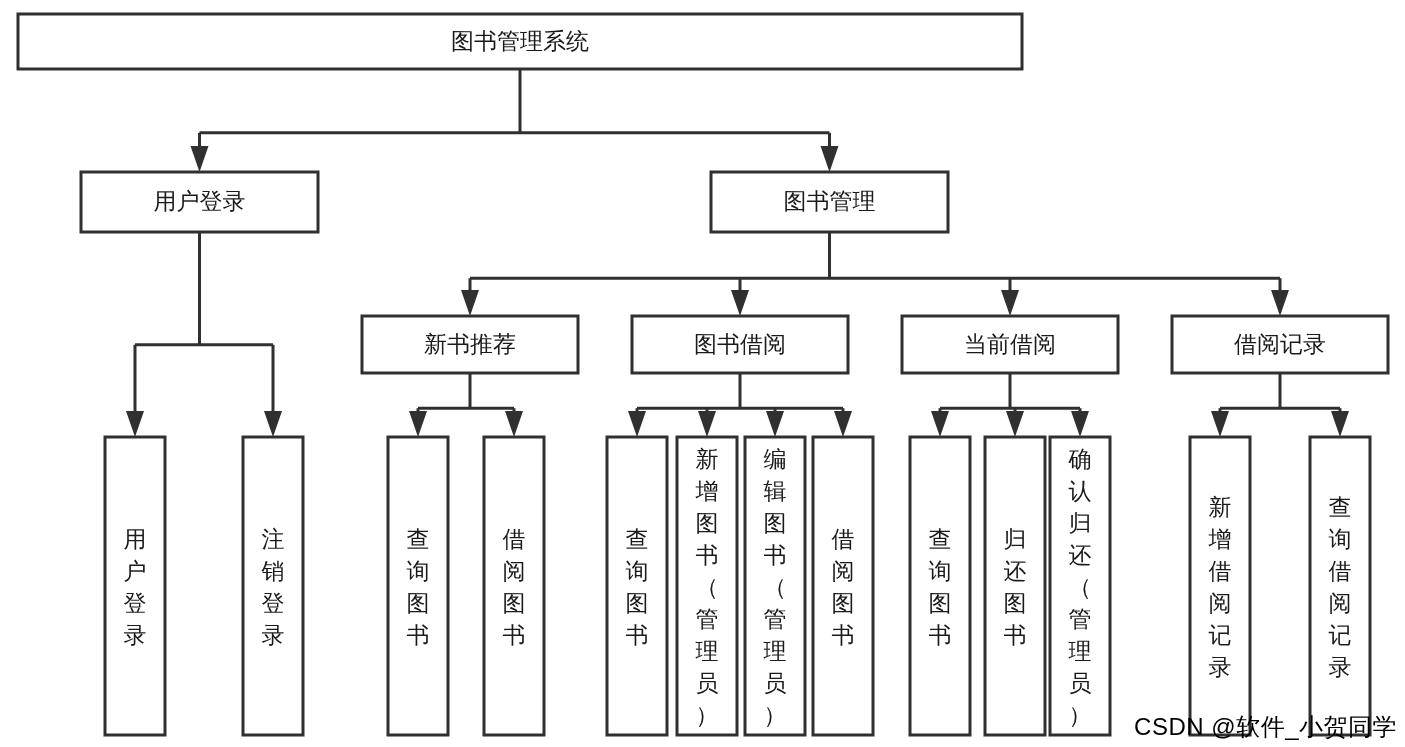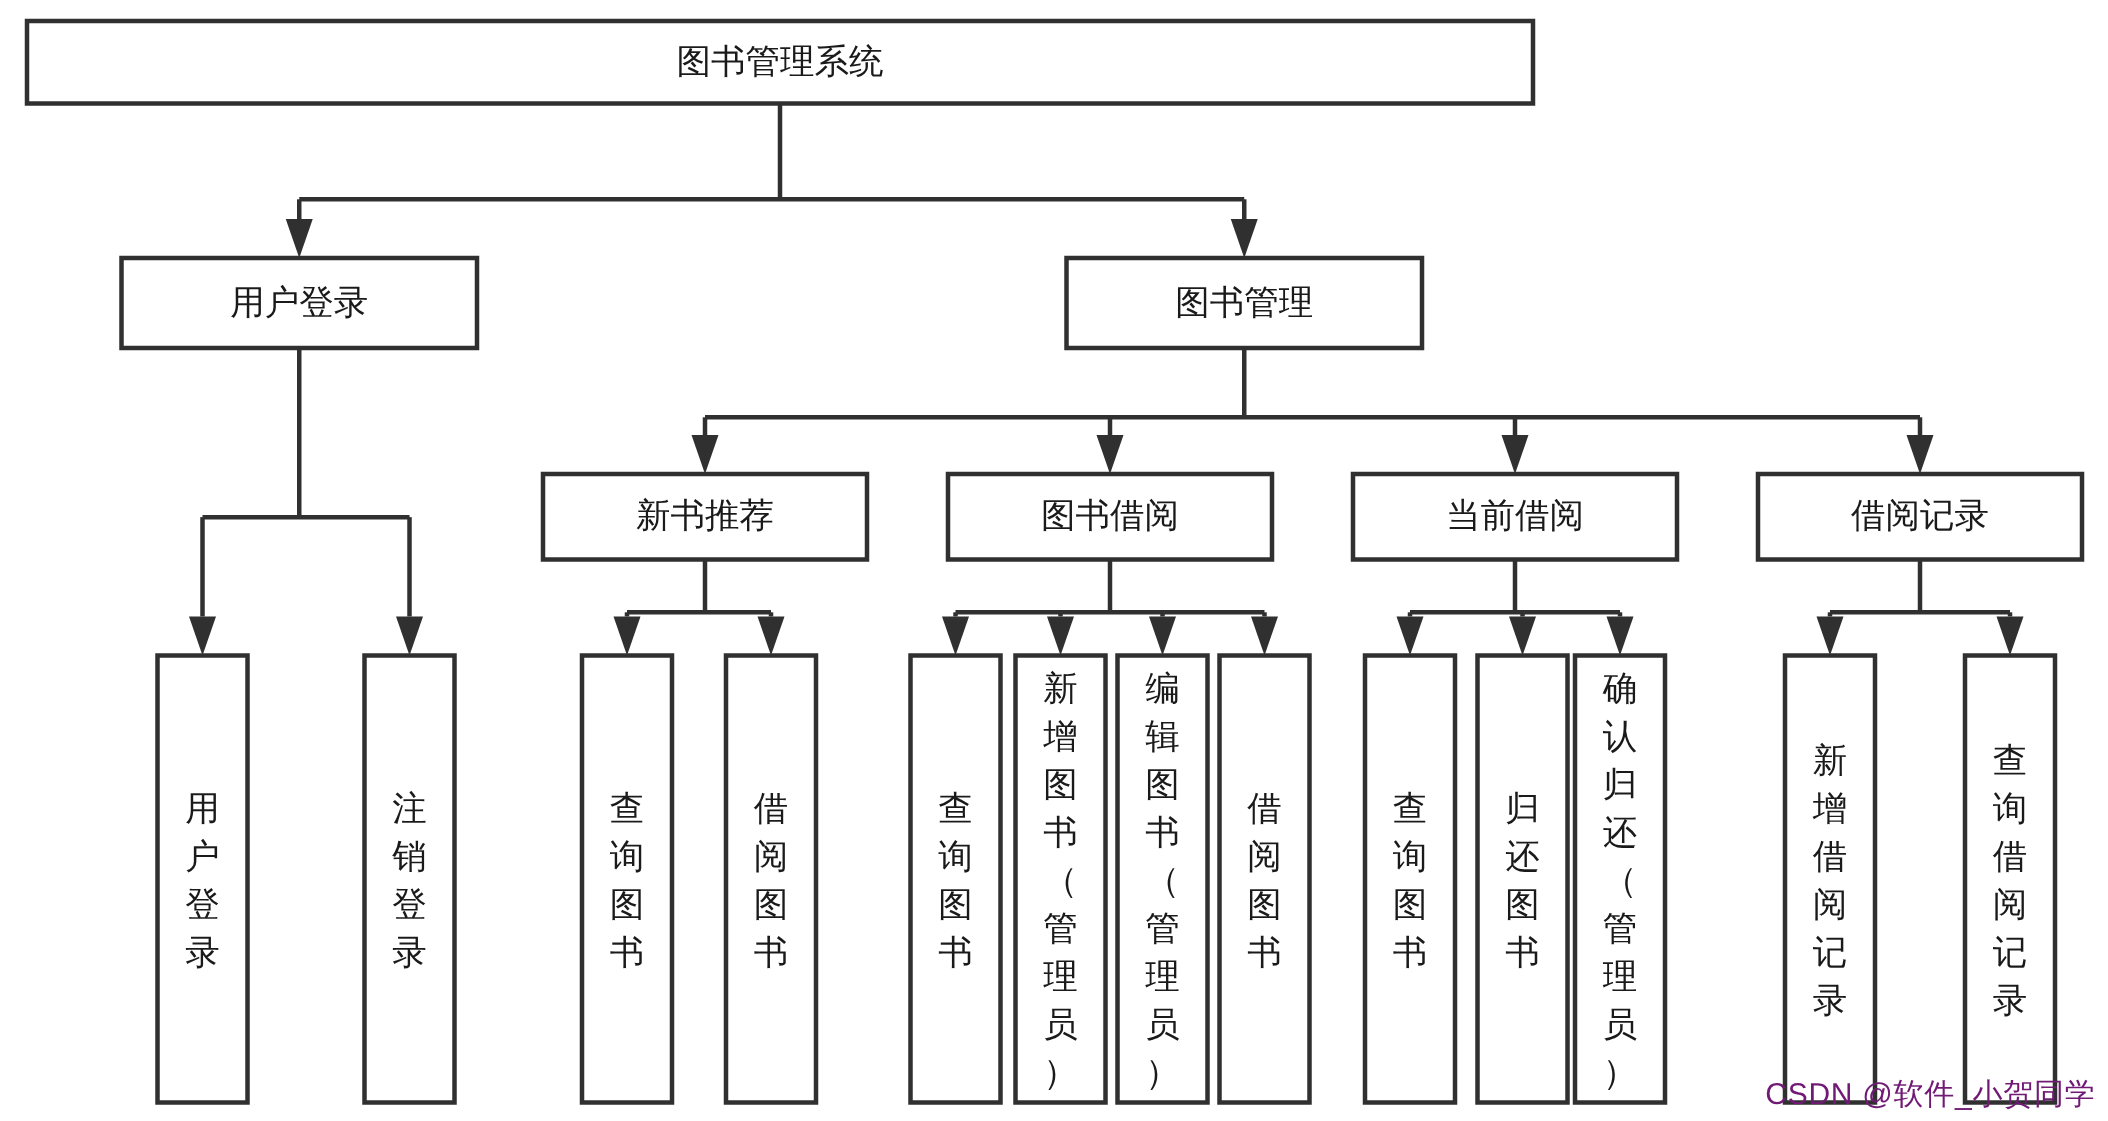--- a/index.html
+++ b/index.html
@@ -52,22 +52,22 @@
     font-family: "Liberation Sans", "DejaVu Sans", sans-serif;
     font-size: 23px;
     fill: #1a1a1a;
     text-anchor: middle;
   }
   .watermark-text {
     position: absolute;
     right: 8px;
     bottom: 4px;
     font-family: "Liberation Sans", "DejaVu Sans", sans-serif;
-    font-size: 20px;
-    color: #701a75;
+    font-size: 24px;
+    color: #000000;
     white-space: nowrap;
     letter-spacing: 0.5px;
     pointer-events: none;
   }
 </style>
 </head>
 <body>
 
 <div id="diagram-root">
   <svg id="flow-svg" viewBox="0 0 1405 747">

